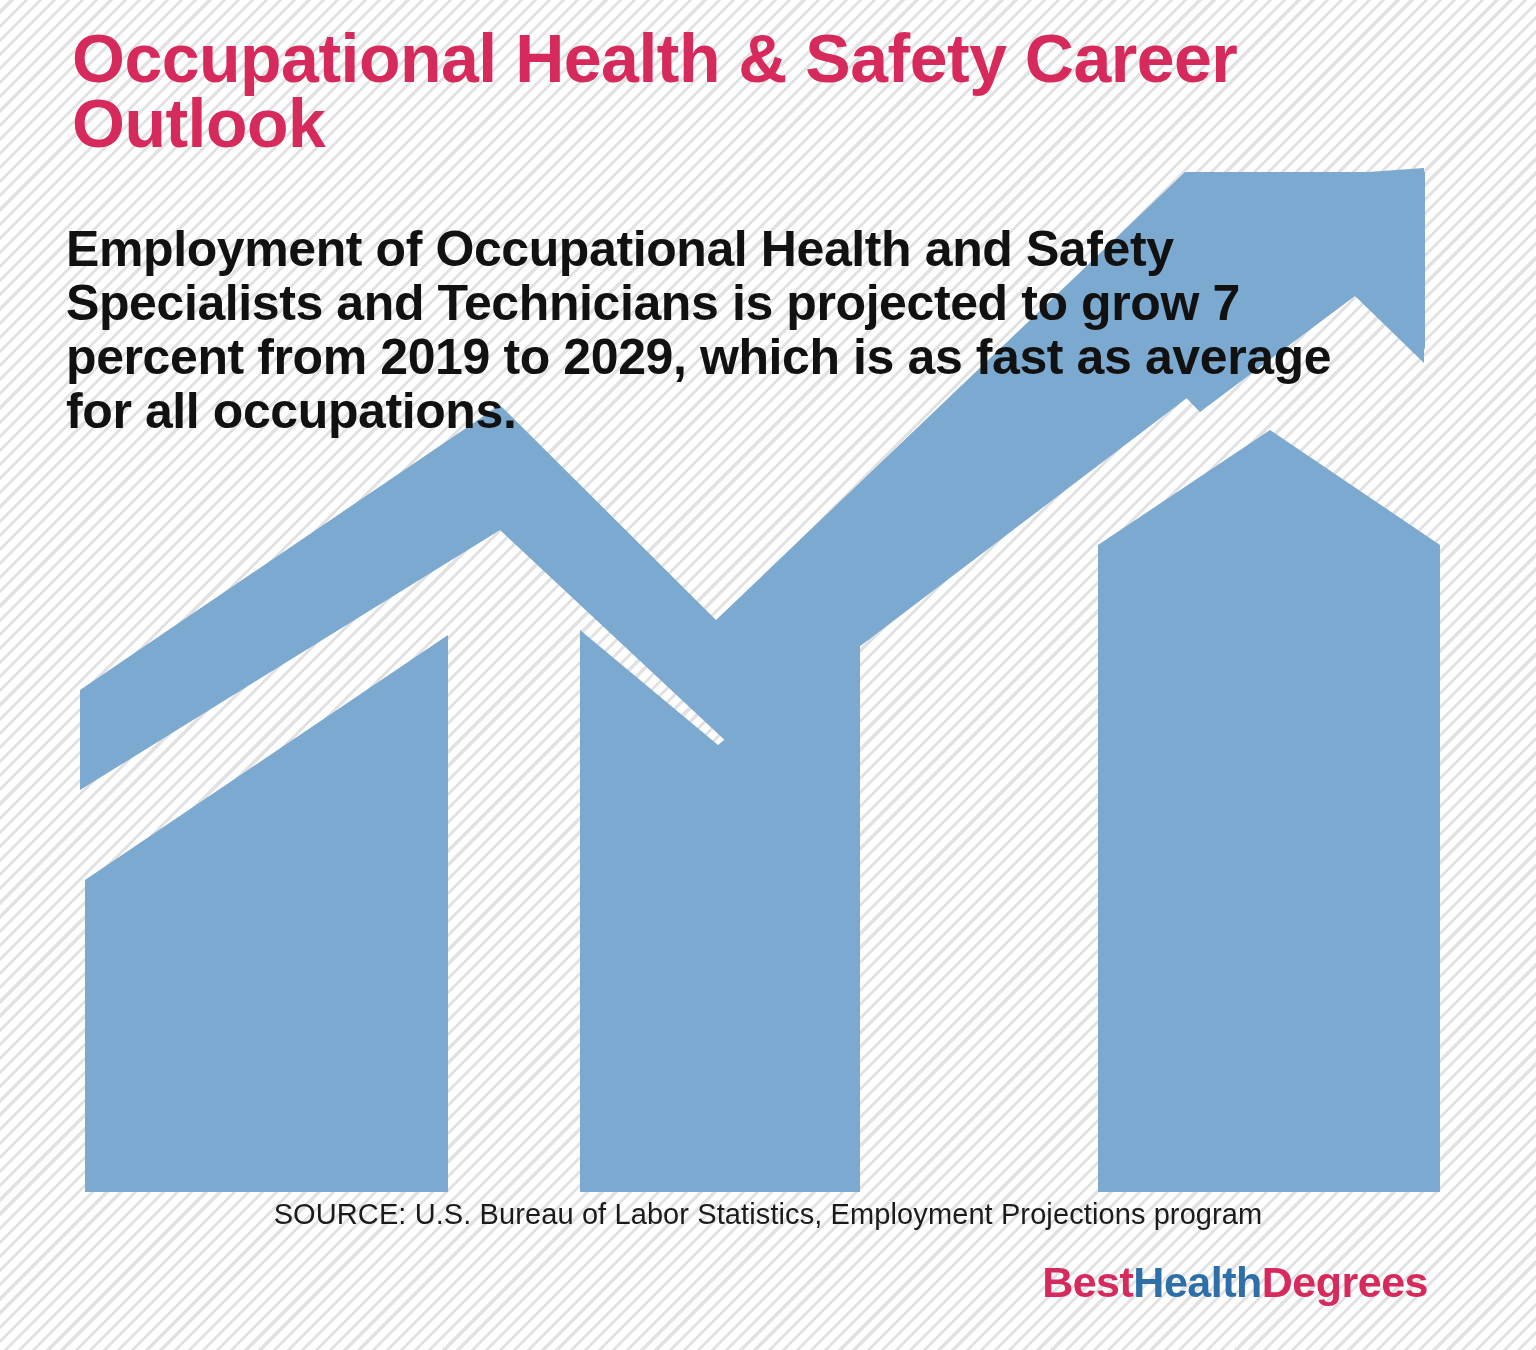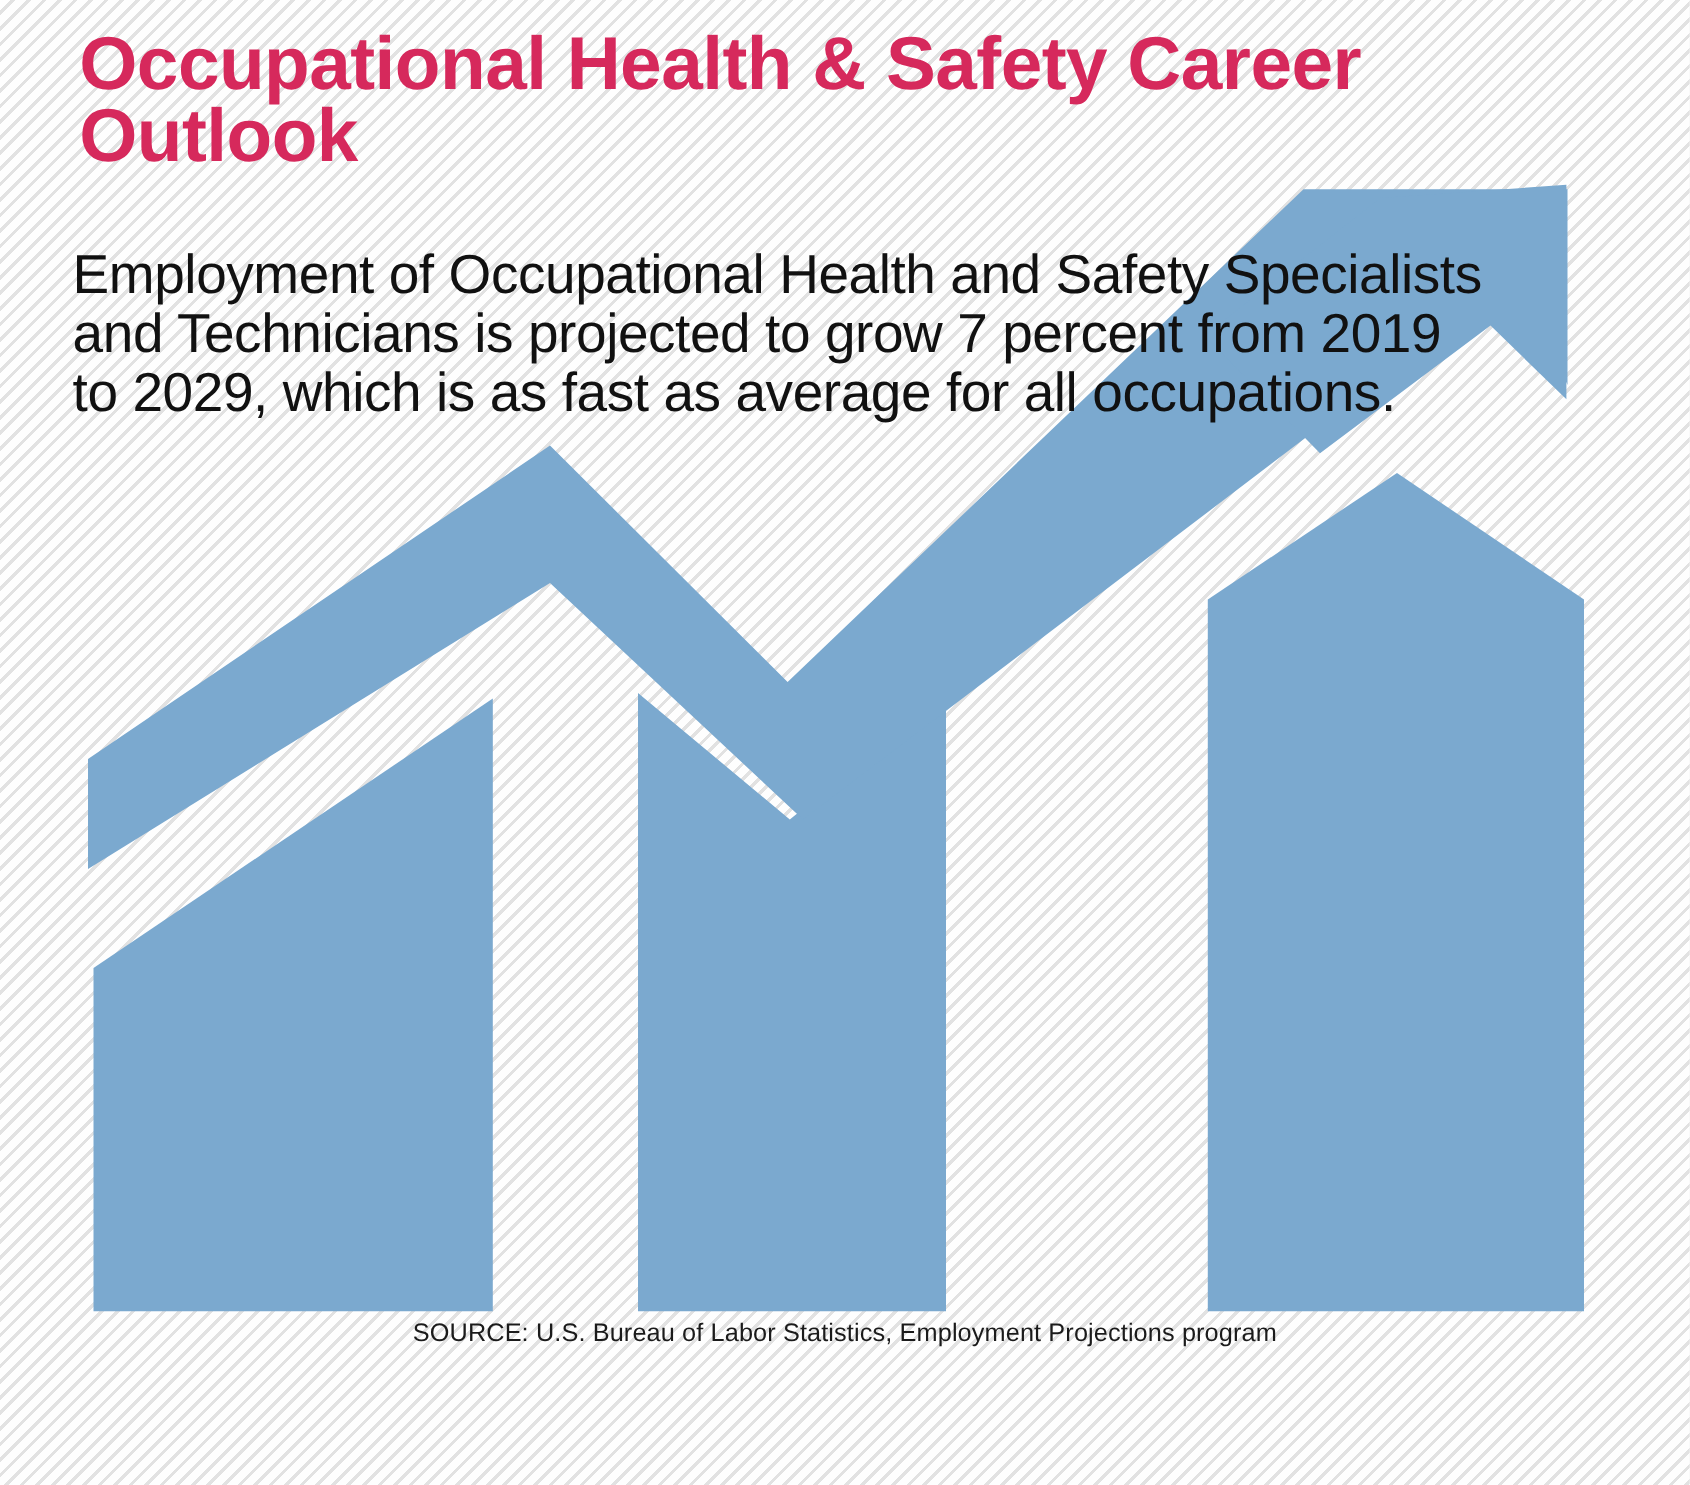--- a/index.html
+++ b/index.html
@@ -63,32 +63,32 @@
 
   #subhead {
     position: absolute;
     left: 66px;
     top: 222px;
     width: 1290px;
     margin: 0;
     color: #111111;
     font-size: 50px;
     line-height: 1.08;
-    font-weight: normal;
+    font-weight: bold;
     letter-spacing: -0.4px;
   }
 
   #source-note {
     position: absolute;
     left: 0;
     top: 1198px;
     width: 1536px;
     text-align: center;
     color: #1b1b1b;
-    font-size: 23px;
+    font-size: 29px;
     letter-spacing: 0.1px;
   }
 
   #brand-logo {
     position: absolute;
     right: 108px;
     top: 1258px;
     font-size: 43px;
     font-weight: bold;
     letter-spacing: -0.5px;
@@ -128,15 +128,18 @@
              L 500,530
              L 80,790 Z"></path>
 
     <polygon fill="#7ba9cf" points="1424,168 1424,363 1355,296 1200,412 1095,305 1255,180"></polygon>
   </svg>
 
   <div id="text-layer">
     <h1 id="headline">Occupational Health &amp; Safety Career Outlook</h1>
     <p id="subhead">Employment of Occupational Health and Safety Specialists and Technicians is projected to grow 7 percent from 2019 to 2029, which is as fast as average for all occupations.</p>
     <div id="source-note">SOURCE: U.S. Bureau of Labor Statistics, Employment Projections program</div>
+    <div id="brand-logo">
+      <span class="b-best">Best</span><span class="b-health">Health</span><span class="b-degrees">Degrees</span>
+    </div>
   </div>
 
 </div>
 
 </body></html>

